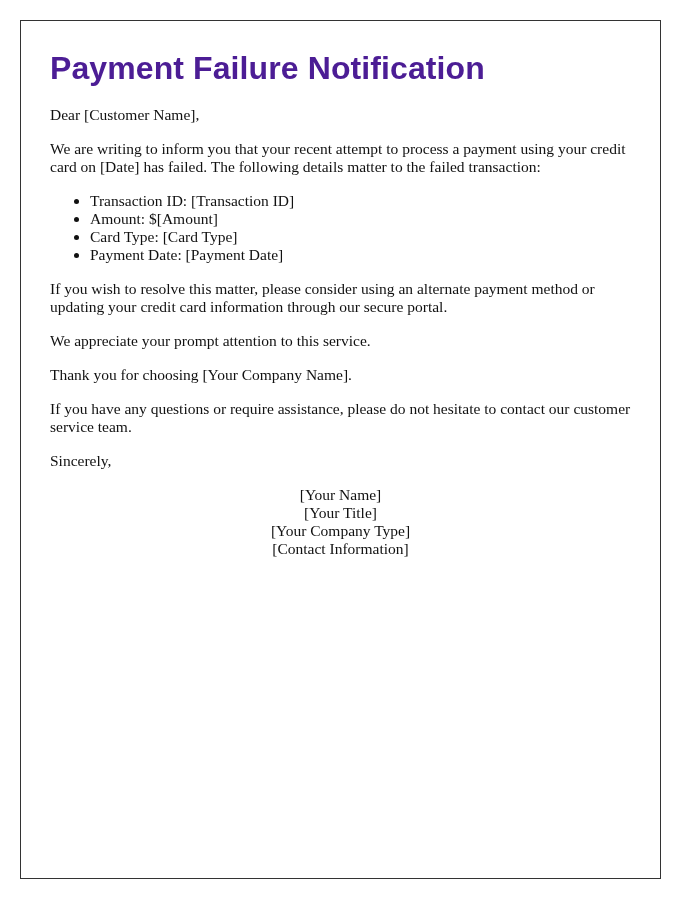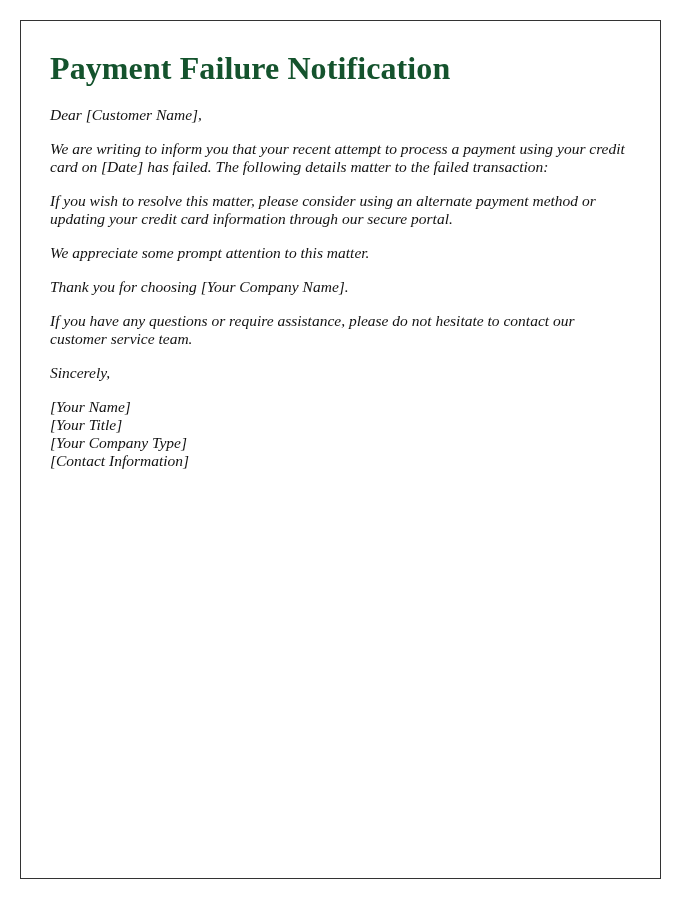--- a/index.html
+++ b/index.html
@@ -19,64 +19,70 @@
       left: 20px;
       top: 20px;
       width: 641px;
       height: 859px;
       box-sizing: border-box;
       border: 1px solid #333333;
       background: #ffffff;
       padding: 28px 29px 20px 29px;
     }
     .title {
-      font-family: Liberation Serif, serif;
+      font-family: Liberation Sans, sans-serif;
       font-weight: bold;
       font-size: 32px;
       line-height: 38px;
       margin: 0 0 19px 0;
-      color: #14532d;
+      color: #4c1d95;
       letter-spacing: 0.1px;
     }
     p {
       margin: 0 0 16px 0;
       font-size: 15.5px;
       line-height: 18px;
-      font-style: italic;
     }
     ul {
       margin: 0 0 16px 0;
       padding-left: 40px;
       font-size: 15.5px;
       line-height: 18px;
     }
     ul li {
       margin: 0;
       padding: 0;
     }
     .signature p {
       margin: 0;
+      text-align: center;
     }
   </style>
 </head>
 <body>
 
 <div class="letter">
   <h1 class="title">Payment Failure Notification</h1>
 
   <p>Dear [Customer Name],</p>
 
 
   <p>We are writing to inform you that your recent attempt to process a payment using your credit card on [Date] has failed. The following details matter to the failed transaction:</p>
 
+  <ul>
+    <li>Transaction ID: [Transaction ID]</li>
+    <li>Amount: $[Amount]</li>
+    <li>Card Type: [Card Type]</li>
+    <li>Payment Date: [Payment Date]</li>
+  </ul>
 
 
   <p>If you wish to resolve this matter, please consider using an alternate payment method or updating your credit card information through our secure portal.</p>
 
-  <p>We appreciate some prompt attention to this matter.</p>
+  <p>We appreciate your prompt attention to this service.</p>
 
   <p>Thank you for choosing [Your Company Name].</p>
 
   <p>If you have any questions or require assistance, please do not hesitate to contact our customer service team.</p>
 
   <p>Sincerely,</p>
 
   <div class="signature">
     <p>[Your Name]</p>
     <p>[Your Title]</p>

